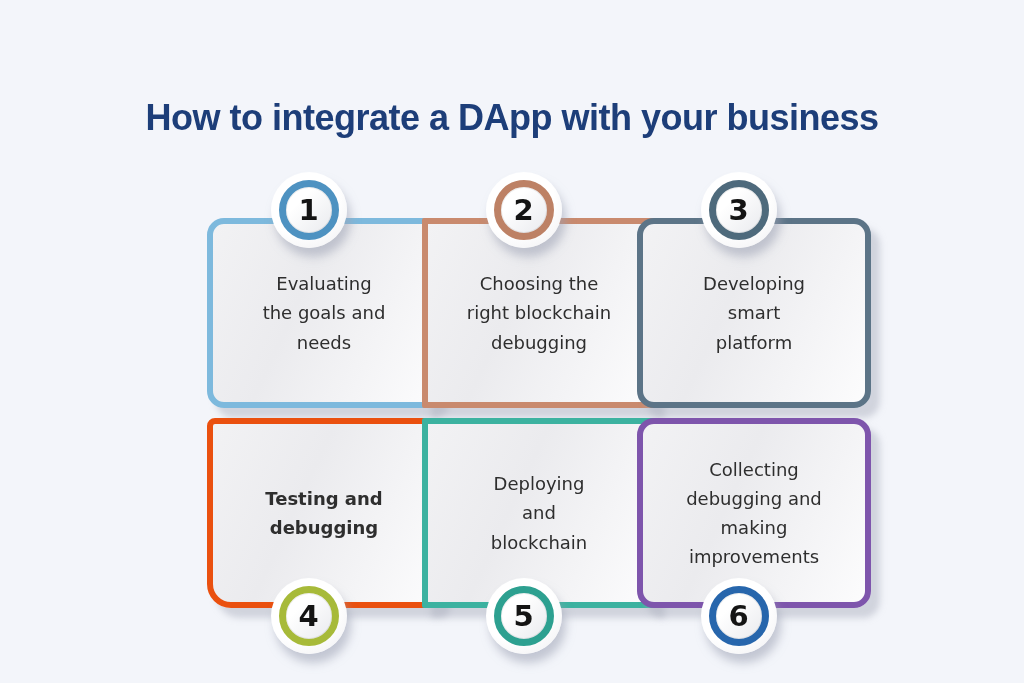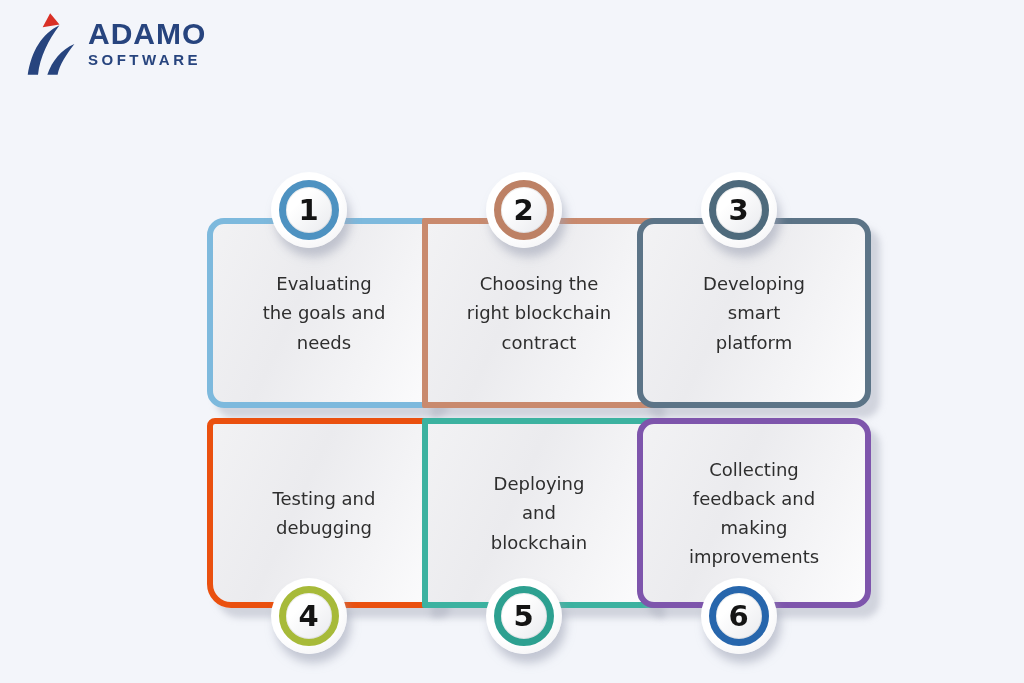--- a/index.html
+++ b/index.html
@@ -44,21 +44,21 @@
 
   .box{
     width:234px; height:190px; border:6px solid var(--bc);
     background:linear-gradient(115deg,#f2f2f4 0%,#ebebee 40%,#fcfcfd 100%);
     box-shadow:9px 10px 6px rgba(176,179,193,0.5);
     display:flex; align-items:center; justify-content:center;
     padding:12px; position:relative; z-index:1;
   }
   .box--rounded{border-radius:17px;}
   .box--square{border-radius:2px;}
-  .box--mixed{border-radius:8px 8px 10px 24px;}
+  .box--mixed{border-radius:8px 8px 10px 24px;font-weight:bold;}
 
   .label{
     margin:0; font-size:18px; line-height:1.62; color:var(--label-color);
     text-align:center; white-space:pre-line;
   }
 
   
   .badge{
     position:absolute; left:50%; transform:translateX(-50%);
     width:76px; height:76px; border-radius:50%;
@@ -75,32 +75,22 @@
     box-shadow:inset 0 0 0 1px rgba(0,0,0,0.07);
     display:flex; align-items:center; justify-content:center;
   }
   .num{font-weight:bold; font-size:29px; color:var(--num-color); line-height:1;}
 </style>
 </head>
 <body>
 
 <div class="page">
 
-  <header class="logo">
-    <svg class="logo-icon" viewBox="0 0 60 68" aria-hidden="true">
-      <path d="M28 1 L38 13 L20 16 Z" fill="var(--logo-accent)"></path>
-      <path d="M4 67 C8 42 19 23 38 14 C26 30 17 48 15 67 Z" fill="var(--logo-color)"></path>
-      <path d="M25 67 C30 52 40 40 54 34 C45 46 38 56 36 67 Z" fill="var(--logo-color)"></path>
-    </svg>
-    <div class="logo-text">
-      <div class="logo-name">ADAMO</div>
-      <div class="logo-subtitle">SOFTWARE</div>
-    </div>
-  </header>
 
+  <h1 class="title">How to integrate a DApp with your business</h1>
 
   <div class="grid">
 
     <div class="cell" style="--bc: #7db9dd; --rc: #4e92c1;">
       <div class="badge badge--top">
         <div class="ring">
           <span class="num">1</span>
         </div>
       </div>
       <div class="box box--rounded">
@@ -112,21 +102,21 @@
 
     <div class="cell" style="--bc: #c98a6e; --rc: #bd8165;">
       <div class="badge badge--top">
         <div class="ring">
           <span class="num">2</span>
         </div>
       </div>
       <div class="box box--square">
         <p class="label">Choosing the
 right blockchain
-contract</p>
+debugging</p>
       </div>
     </div>
 
     <div class="cell" style="--bc: #5c7487; --rc: #4e6a7c;">
       <div class="badge badge--top">
         <div class="ring">
           <span class="num">3</span>
         </div>
       </div>
       <div class="box box--rounded">
@@ -162,20 +152,20 @@
     </div>
 
     <div class="cell" style="--bc: #7e55ac; --rc: #2766ac;">
       <div class="badge badge--bottom">
         <div class="ring">
           <span class="num">6</span>
         </div>
       </div>
       <div class="box box--rounded">
         <p class="label">Collecting
-feedback and
+debugging and
 making
 improvements</p>
       </div>
     </div>
 
   </div>
 </div>
 
 </body></html>

